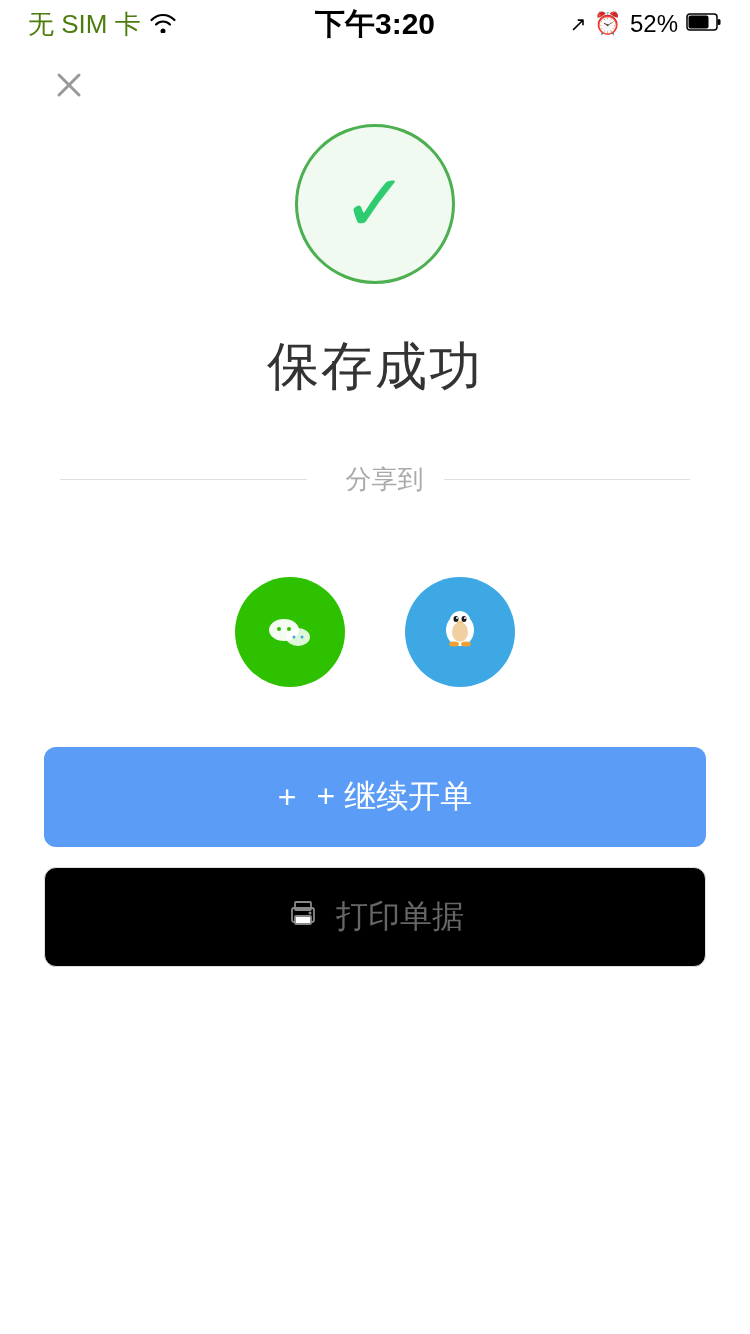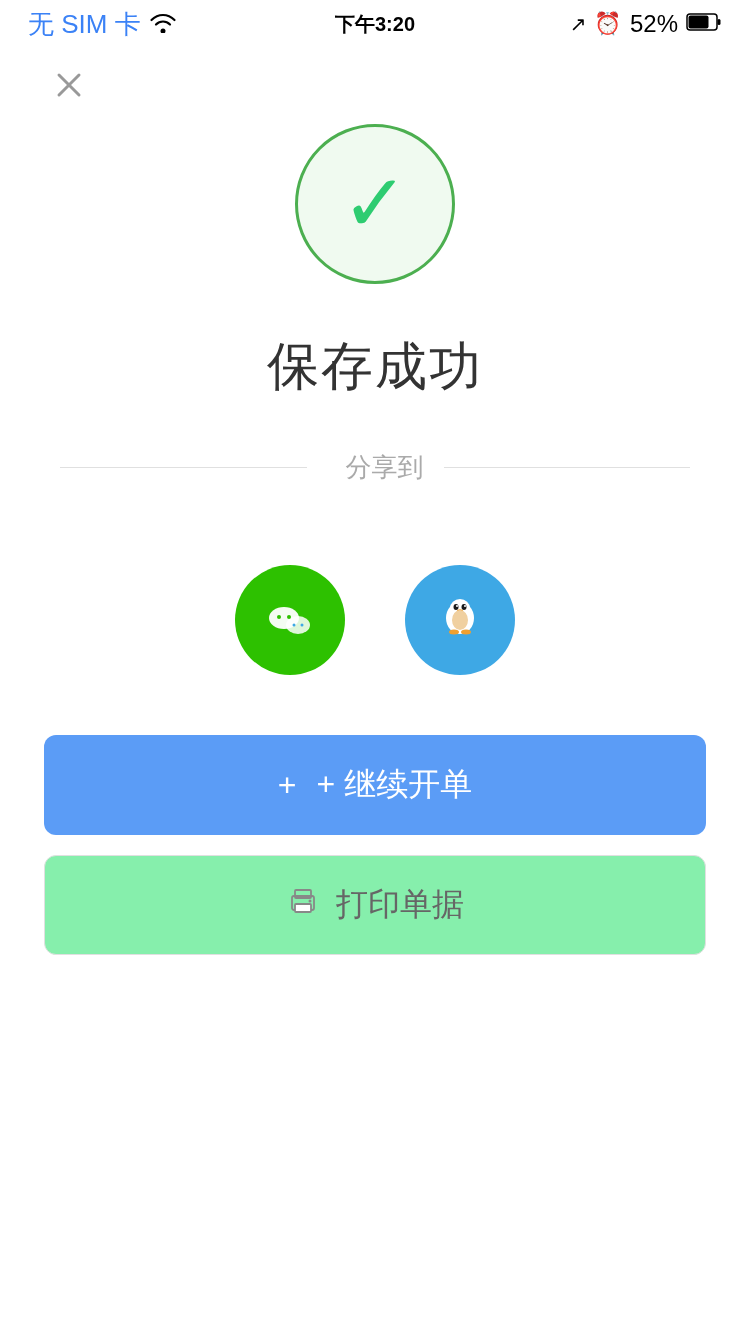--- a/index.html
+++ b/index.html
@@ -22,25 +22,25 @@
       padding: 10px 28px 6px 28px;
       height: 44px;
     }
 
     .status-left {
       display: flex;
       align-items: center;
       gap: 8px;
       font-size: 26px;
       font-weight: 500;
-      color: #3b82f6;
+      color: #4d7c0f;
     }
 
     .status-center {
-      font-size: 20px;
+      font-size: 30px;
       font-weight: 600;
       color: #000;
       position: absolute;
       left: 50%;
       transform: translateX(-50%);
     }
 
     .status-right {
       display: flex;
       align-items: center;
@@ -92,21 +92,21 @@
       color: #2ecc71;
       font-size: 80px;
       line-height: 1;
     }
 
     
     .success-title {
       font-size: 52px;
       font-weight: 400;
       color: #333;
-      margin-bottom: 48px;
+      margin-bottom: 60px;
       letter-spacing: 2px;
     }
 
     
     .share-section {
       width: 100%;
       padding: 0 60px;
       margin-bottom: 40px;
     }
 
@@ -178,21 +178,21 @@
       cursor: pointer;
       text-align: center;
     }
 
     .action-btn-primary {
       background: #5b9cf6;
       color: #fff;
     }
 
     .action-btn-secondary {
-      background: #86efac;
+      background: #000000;
       color: #666;
       border: 1px solid #e0e0e0;
     }
   </style>
 </head>
 <body>
 
 <div class="status-bar">
   <div class="status-left">
     <span>无 SIM 卡</span>

